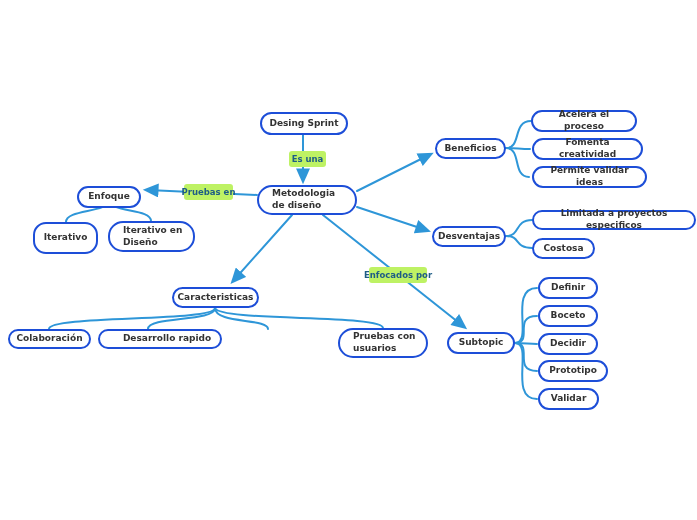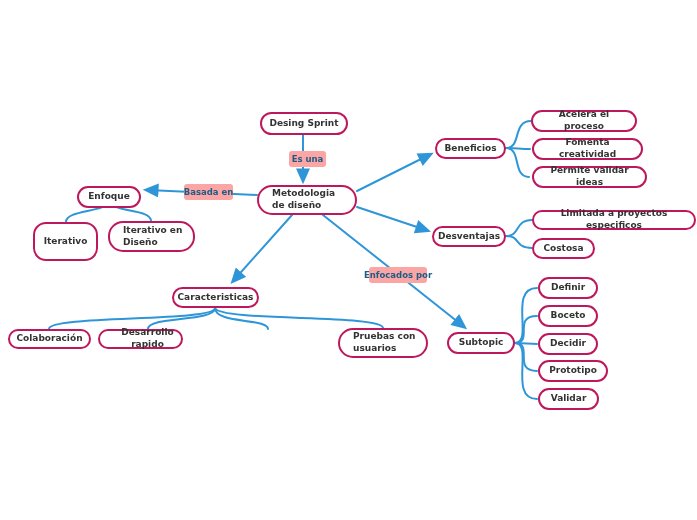--- a/index.html
+++ b/index.html
@@ -8,21 +8,21 @@
     width:697px;height:520px;
     background:#ffffff;
     font-family:"DejaVu Sans","Liberation Sans",sans-serif;
     overflow:hidden;
   }
   #edges{position:absolute;left:0;top:0;width:697px;height:520px;}
   .node{
     position:absolute;
     box-sizing:border-box;
     background:#ffffff;
-    border:2px solid #be185d;
+    border:2px solid #1d4ed8;
     border-radius:13px;
     display:flex;
     align-items:center;
     justify-content:center;
     text-align:center;
     font-size:9px;
     font-weight:bold;
     color:#333333;
     line-height:1.3;
     padding:2px 6px;
@@ -30,21 +30,21 @@
     z-index:2;
   }
   .node.left{
     justify-content:flex-start;
     text-align:left;
     padding-left:13px;
   }
   .edge-label{
     position:absolute;
     box-sizing:border-box;
-    background:#fca5a5;
+    background:#bef264;
     color:#1d5c86;
     font-size:8.5px;
     font-weight:bold;
     display:flex;
     align-items:center;
     justify-content:center;
     border-radius:3px;
     padding:0 3px;
     cursor:pointer;
     z-index:3;
@@ -88,37 +88,37 @@
       <path d="M515,343 C534,343 512,371 537,371"></path>
       <path d="M515,343 C534,343 508,399 537,399"></path>
     </g>
   </svg>
 
   <div class="node" style="left:260px;top:112px;width:88px;height:23px;">Desing Sprint</div>
   <div class="edge-label" style="left:289px;top:151px;width:37px;height:16px;">Es una</div>
 
   <div class="node left" style="left:257px;top:185px;width:100px;height:30px;border-radius:15px;">Metodologia de diseño</div>
 
-  <div class="edge-label" style="left:184px;top:184px;width:49px;height:16px;">Basada en</div>
+  <div class="edge-label" style="left:184px;top:184px;width:49px;height:16px;">Pruebas en</div>
   <div class="node" style="left:77px;top:186px;width:64px;height:22px;">Enfoque</div>
-  <div class="node" style="left:33px;top:222px;width:65px;height:39px;">Iterativo</div>
+  <div class="node" style="left:33px;top:222px;width:65px;height:32px;">Iterativo</div>
   <div class="node left" style="left:108px;top:221px;width:87px;height:31px;border-radius:15px;">Iterativo en Diseño</div>
 
   <div class="node" style="left:435px;top:138px;width:71px;height:21px;">Beneficios</div>
   <div class="node" style="left:531px;top:110px;width:106px;height:22px;">Acelera el proceso</div>
   <div class="node" style="left:532px;top:138px;width:111px;height:22px;">Fomenta creatividad</div>
   <div class="node" style="left:532px;top:166px;width:115px;height:22px;">Permite validar ideas</div>
 
   <div class="node" style="left:432px;top:226px;width:74px;height:21px;">Desventajas</div>
   <div class="node" style="left:532px;top:210px;width:164px;height:20px;">Limitada a proyectos especificos</div>
   <div class="node" style="left:532px;top:238px;width:63px;height:21px;">Costosa</div>
 
   <div class="node" style="left:8px;top:329px;width:83px;height:20px;">Colaboración</div>
   <div class="node" style="left:172px;top:287px;width:87px;height:21px;">Caracteristicas</div>
-  <div class="node" style="left:98px;top:329px;width:85px;height:20px;padding-left:20px;">Desarrollo rapido</div>
+  <div class="node" style="left:98px;top:329px;width:124px;height:20px;padding-left:20px;">Desarrollo rapido</div>
   <div class="node left" style="left:338px;top:328px;width:90px;height:30px;border-radius:15px;">Pruebas con usuarios</div>
 
   <div class="edge-label" style="left:369px;top:267px;width:58px;height:16px;">Enfocados por</div>
   <div class="node" style="left:447px;top:332px;width:68px;height:22px;">Subtopic</div>
   <div class="node" style="left:538px;top:277px;width:60px;height:22px;">Definir</div>
   <div class="node" style="left:538px;top:305px;width:60px;height:22px;">Boceto</div>
   <div class="node" style="left:538px;top:333px;width:60px;height:22px;">Decidir</div>
   <div class="node" style="left:538px;top:360px;width:70px;height:22px;">Prototipo</div>
   <div class="node" style="left:538px;top:388px;width:61px;height:22px;">Validar</div>
 

